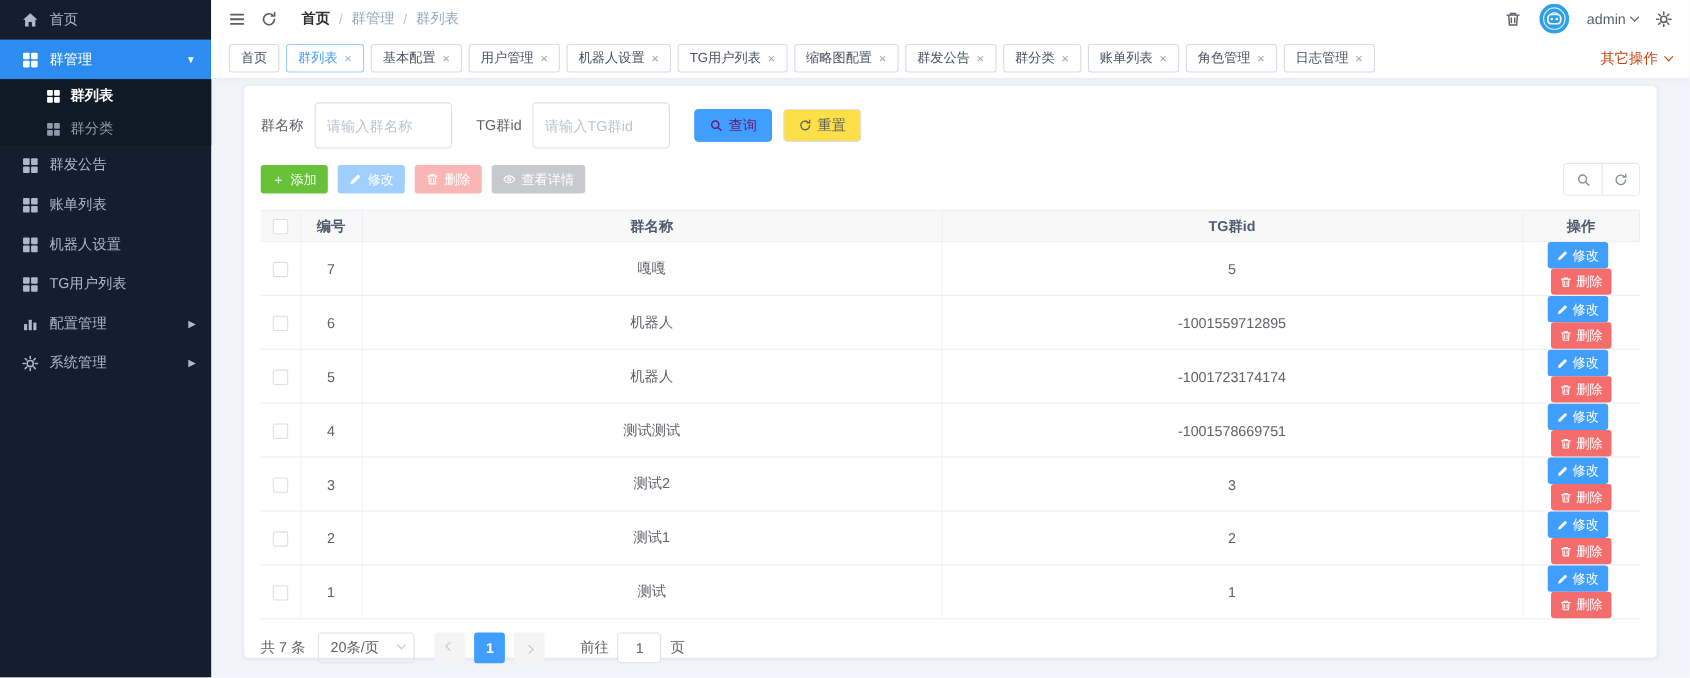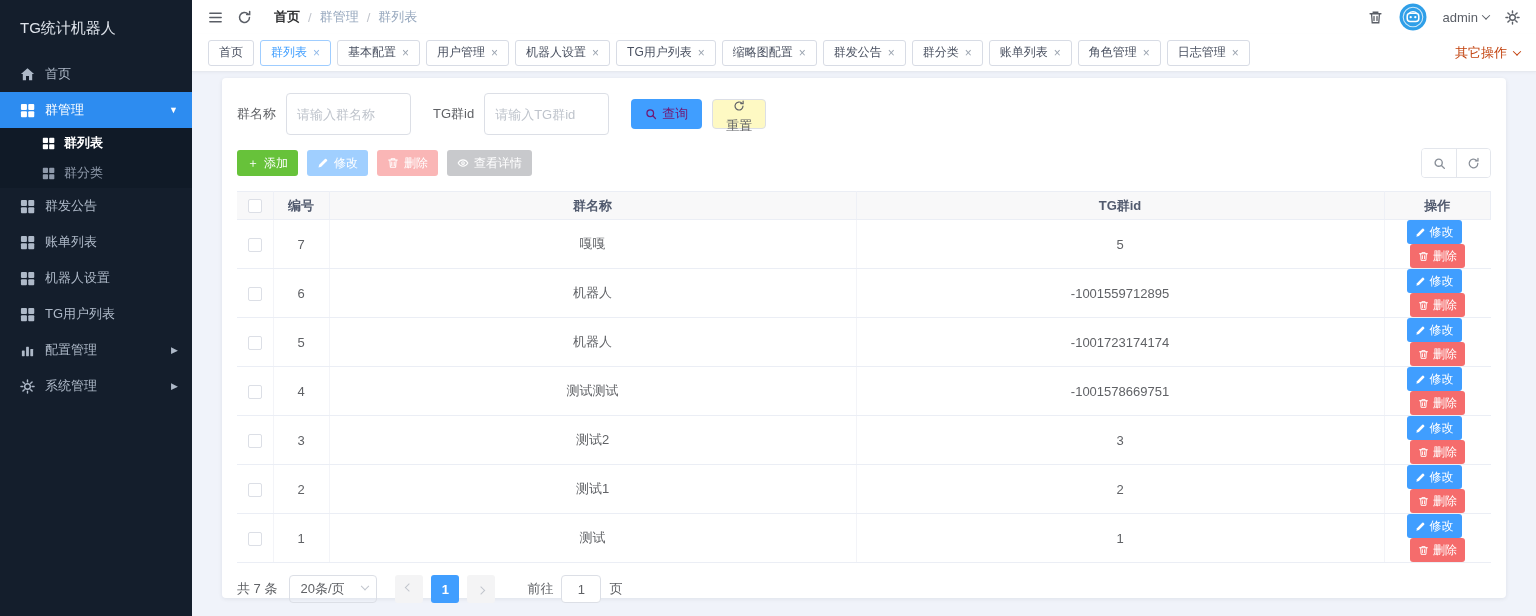--- a/index.html
+++ b/index.html
@@ -47,21 +47,21 @@
   .content { flex:1; padding:6px 30px 18px; }
   .card { background:#fff; height:520px; border-radius:4px; box-shadow:0 1px 4px rgba(0,21,41,.08); padding:15px; }
 
   
   .search-row { display:flex; align-items:center; margin-bottom:13px; }
   .form-label { color:#606266; margin-right:10px; }
   .text-input { width:125px; height:42px; border:1px solid #dcdfe6; border-radius:4px; padding:0 10px; font-size:13px; color:#737373; margin-right:22px; font-family:inherit; }
   .text-input::placeholder { color:#bfc4cc; }
   .btn { display:inline-flex; align-items:center; gap:5px; height:30px; padding:0 13px; border-radius:4px; border:1px solid transparent; font-size:13px; cursor:pointer; font-family:inherit; }
   .btn-primary { background:#409eff; color:#701a75; }
-  .btn-plain { background:#fef9c3; border-color:#dcdfe6; color:#606266; margin-left:10px;flex-direction:column; }
+  .btn-plain { background:#fde047; border-color:#dcdfe6; color:#606266; margin-left:10px; }
 
   
   .toolbar-row { display:flex; align-items:center; margin-bottom:13px; }
   .tbtn { display:inline-flex; align-items:center; gap:5px; height:26px; padding:0 10px; border-radius:3px; color:#fff; font-size:12px; margin-right:9px; cursor:pointer; border:none; font-family:inherit; }
   .tbtn svg.ic { width:12px; height:12px; }
   .tbtn-add { background:#67c23a; }
   .tbtn-edit { background:#a0cfff; cursor:not-allowed; }
   .tbtn-del { background:#fab6b6; cursor:not-allowed; }
   .tbtn-detail { background:#c8c9cc; cursor:not-allowed; }
   .tool-right { margin-left:auto; display:flex; border:1px solid #e3e6ec; border-radius:4px; overflow:hidden; }
@@ -145,21 +145,20 @@
       </symbol>
     <symbol id="i-hamburger" viewBox="0 0 16 16">
         <g stroke="currentColor" stroke-width="1.7" stroke-linecap="round">
           <path d="M2 3.5h12M2 8h12M2 12.5h12"></path>
         </g>
       </symbol>
   </defs>
 </svg>
 
 <div class="sidebar">
-  <div class="logo">TG统计机器人</div>
 
   <div class="menu-item">
     <span class="micon">
         <svg class="ic">
           <use href="#i-home"></use>
         </svg>
       </span>
     <span>首页</span>
   </div>
 

